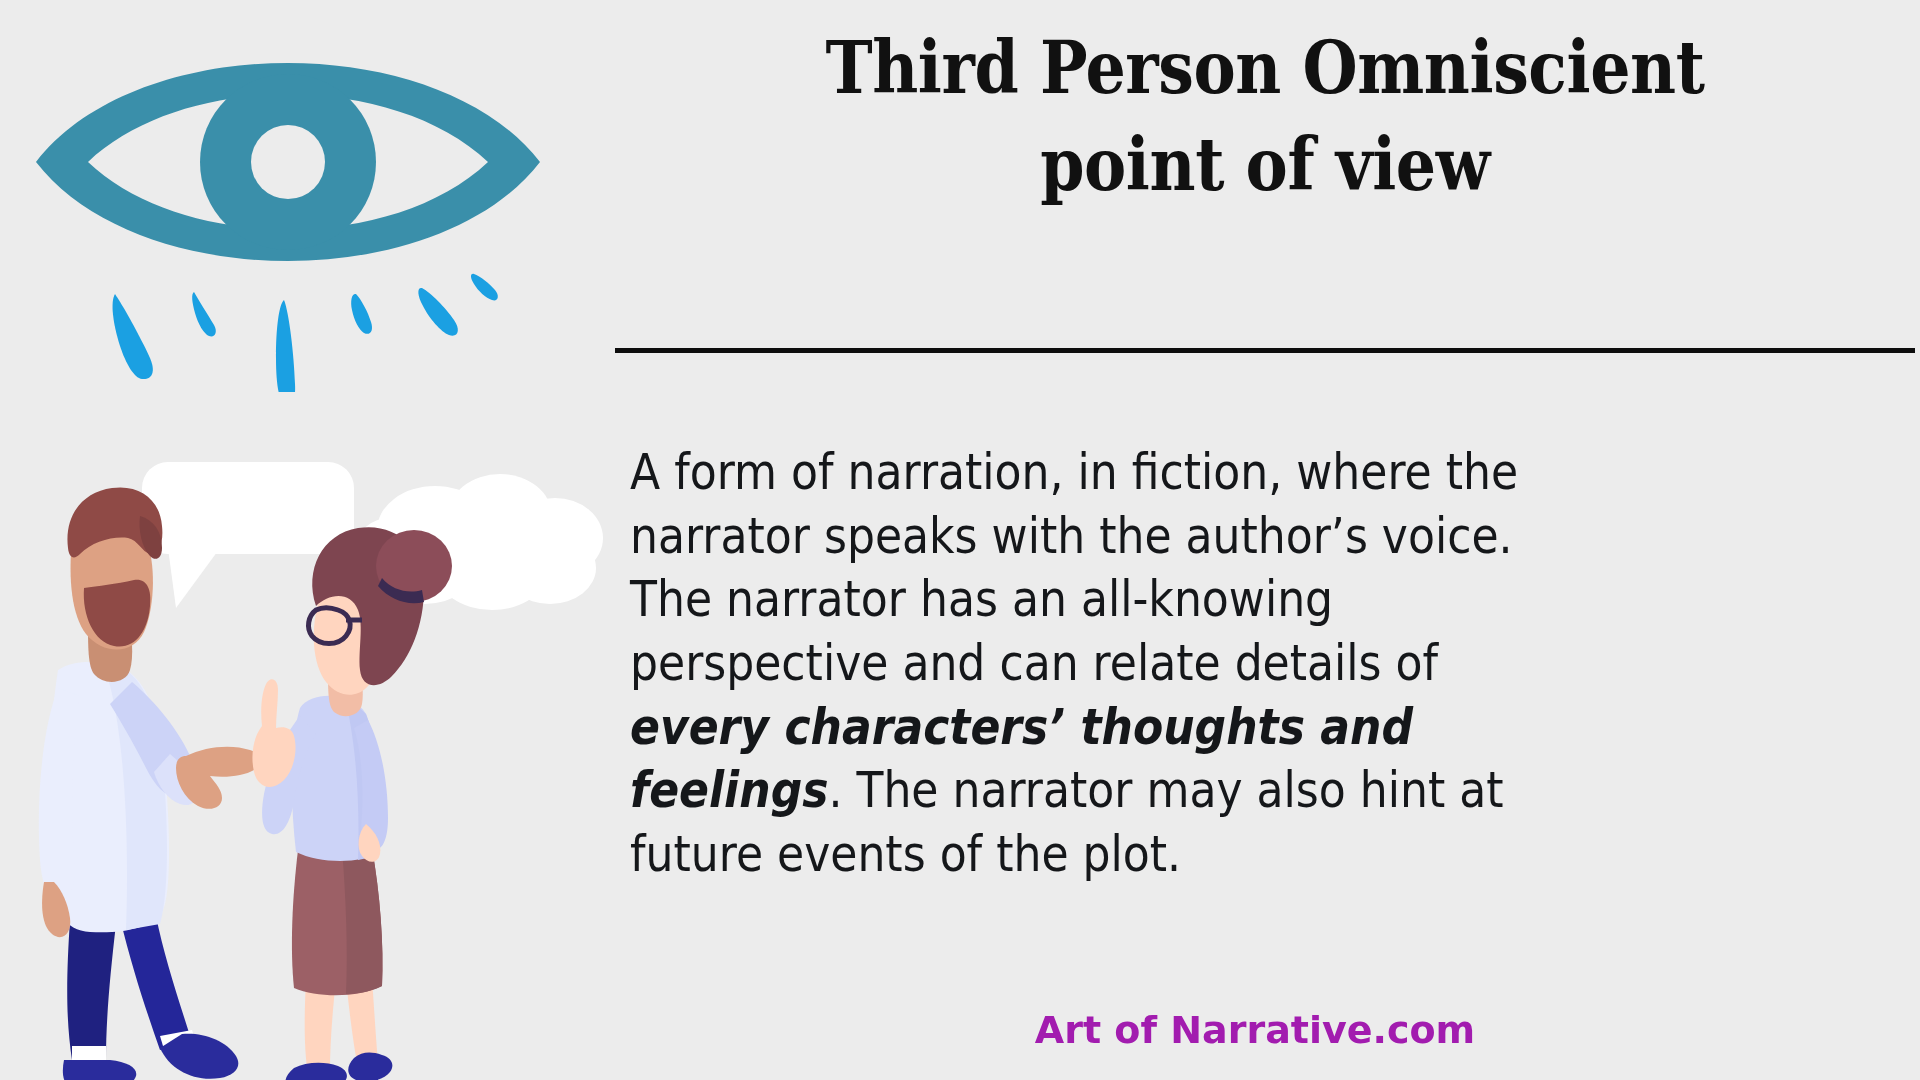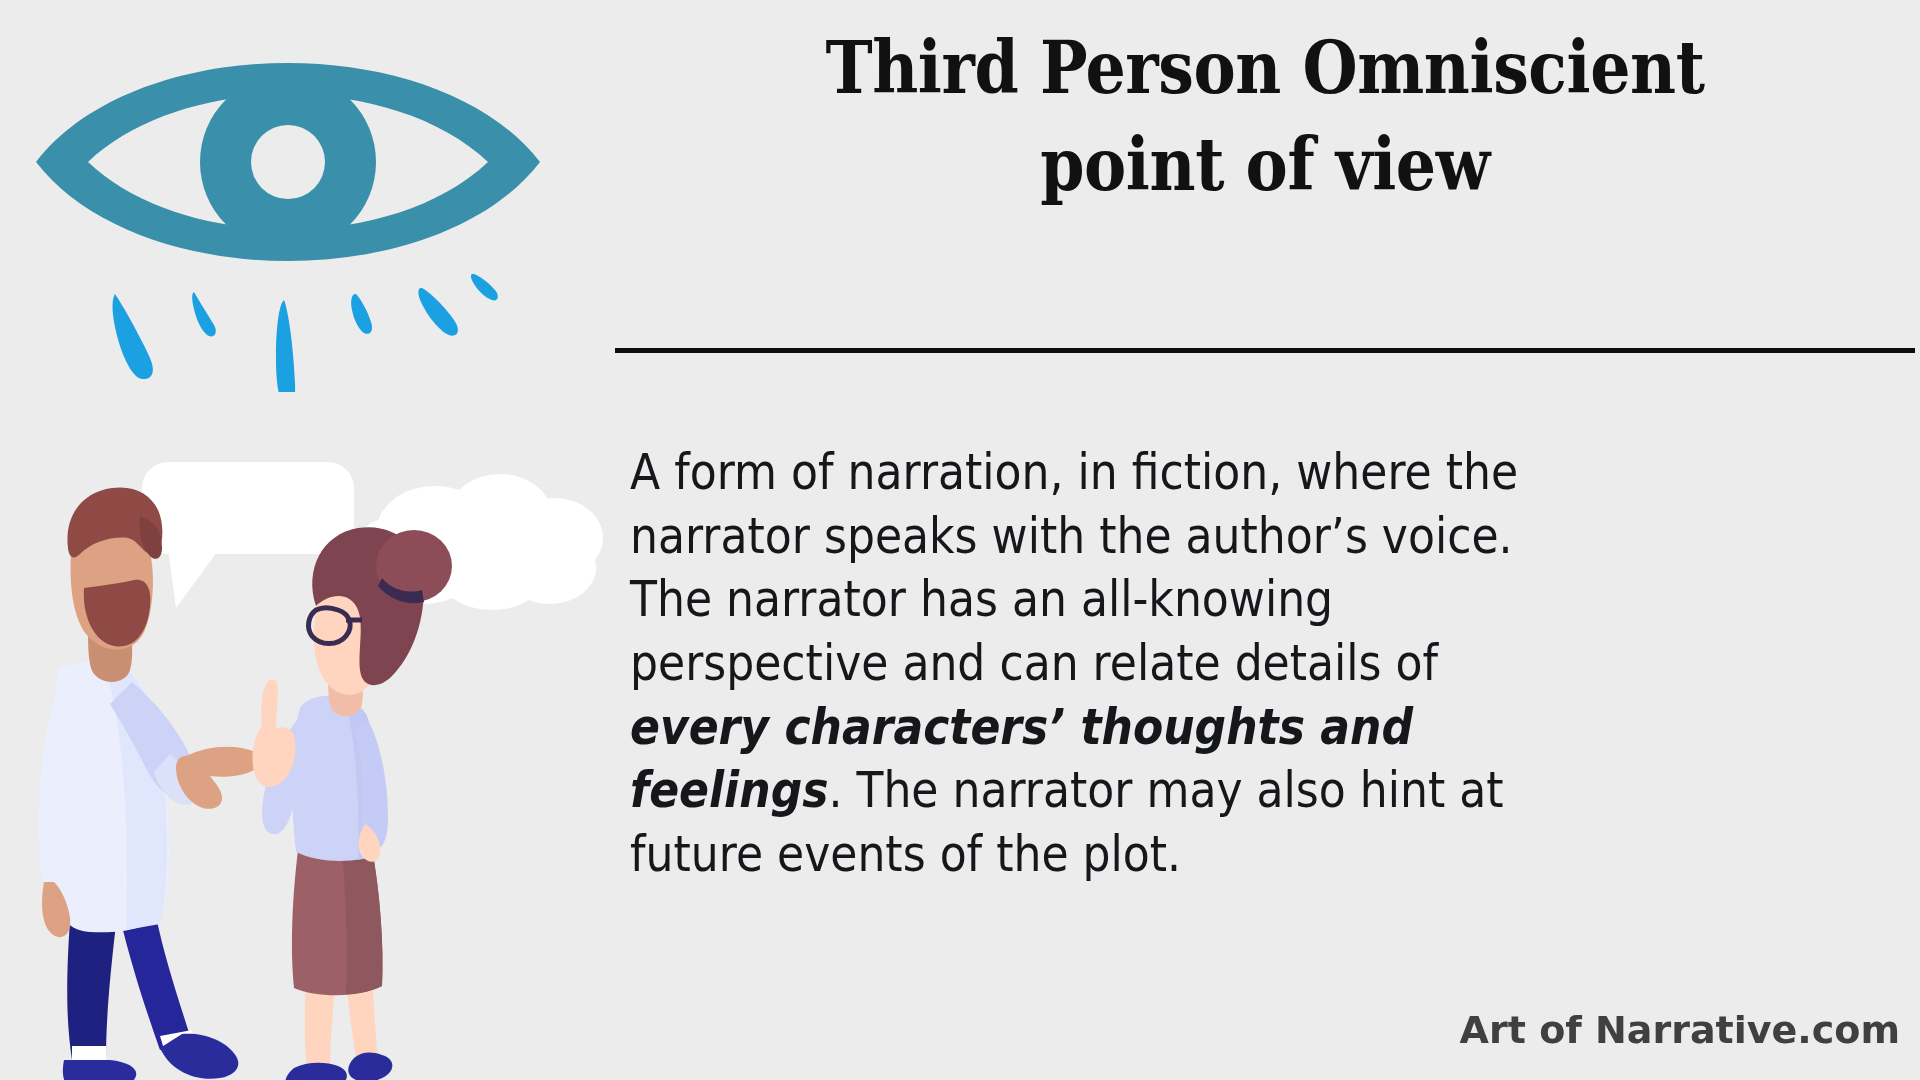--- a/index.html
+++ b/index.html
@@ -101,25 +101,25 @@
   .emphasis {
     font-weight: 700;
     font-style: italic;
   }
 
   #footer-brand {
     position: absolute;
     left: 0;
     top: 1008px;
     width: 1290px;
-    text-align: right;
+    text-align: center;
     font-family: "DejaVu Sans", "Liberation Sans", sans-serif;
     font-weight: 700;
     font-size: 38px;
-    color: #404040;
+    color: #a21caf;
     letter-spacing: 0px;
   }
 </style>
 </head>
 <body>
 
 <div id="infographic">
 
   <div id="art-column">
 

